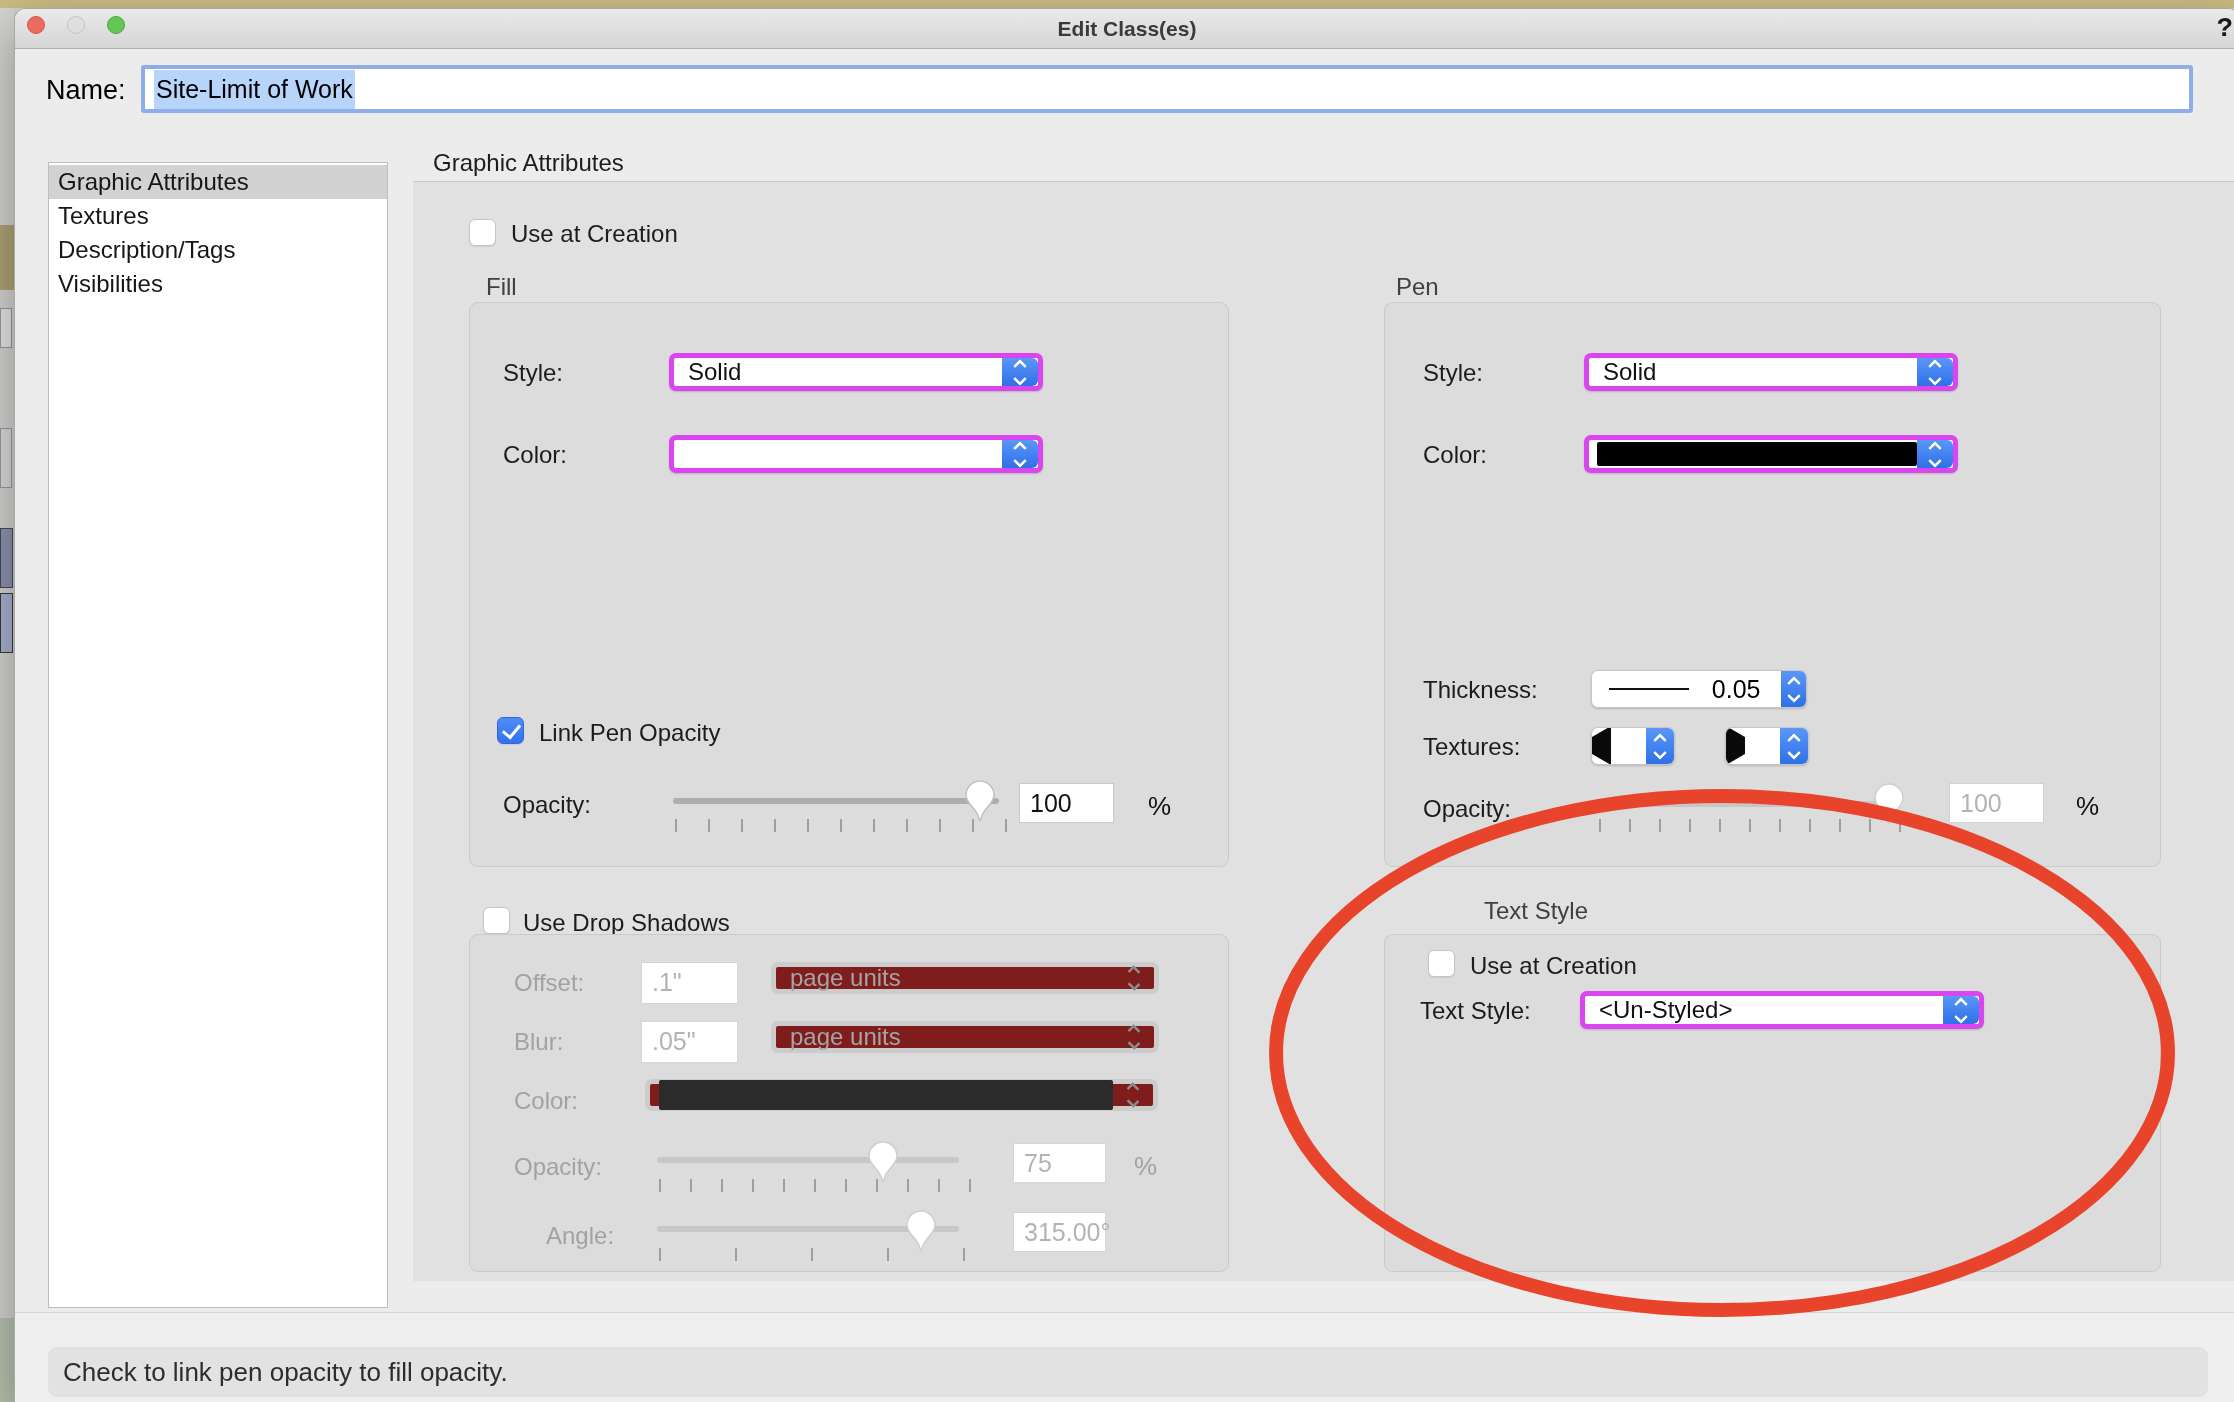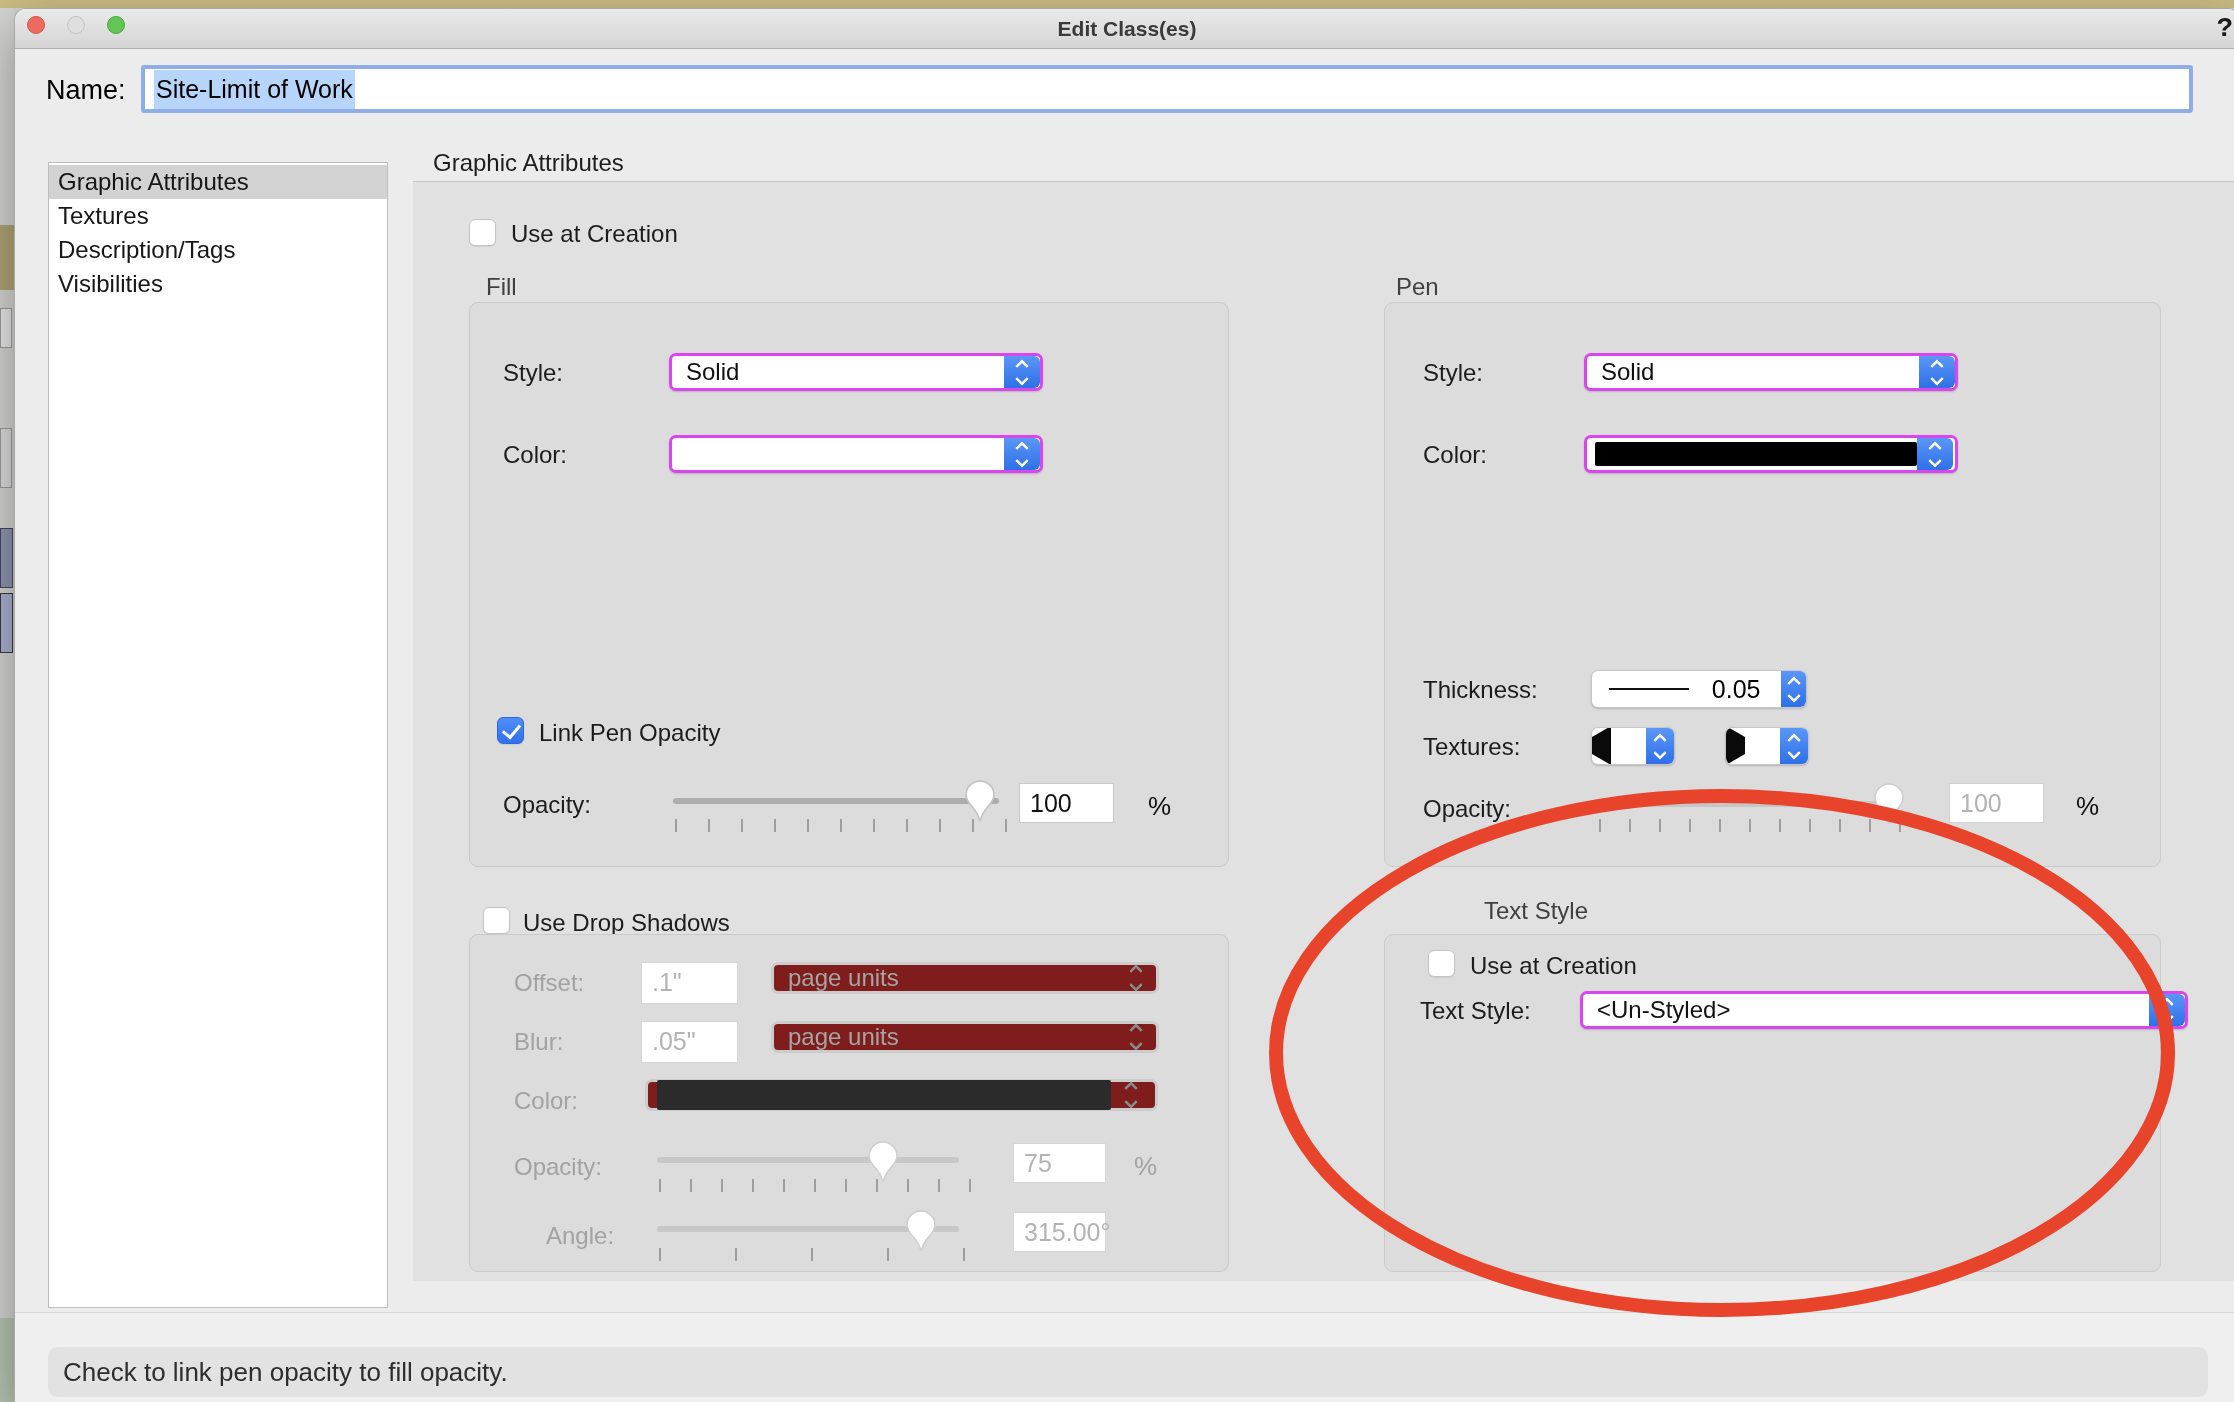--- a/index.html
+++ b/index.html
@@ -46,21 +46,21 @@
   .panel-line { position:absolute; left:398px; right:0; top:172px; height:1px; background:#C9C9C9; }
   .panel { position:absolute; left:398px; right:-2px; top:173px; height:1099px; background:#E1E1E1; }
 
   .group-title { position:absolute; font-size:24px; color:#404040; }
   .group-box { position:absolute; background:#DCDCDC; border:1px solid #CACACA; border-radius:9px; }
 
   .ctl-label { position:absolute; font-size:24px; color:#1c1c1c; }
   .ctl-label.dis { color:#A2A2A2; }
 
   
-  .popup { position:absolute; height:38px; background:#fff; border:3px solid #d946ef; border-radius:7px;
+  .popup { position:absolute; height:38px; background:#fff; border:5px solid #d946ef; border-radius:7px;
     box-shadow:0 1px 2px rgba(0,0,0,.18); display:flex; align-items:center; }
   .popup .pop-text { flex:1; font-size:24px; color:#111; padding-left:14px; line-height:36px; white-space:nowrap; }
   .popup .cap { width:36px; align-self:stretch; border-radius:0 6px 6px 0;
     background:linear-gradient(#5A97F8,#2E70E8); display:flex; flex-direction:column;
     align-items:center; justify-content:center; gap:3px; }
   .chev { width:10px; height:10px; border-radius:1px; }
   .chev.up { border-left:3px solid #fff; border-top:3px solid #fff; transform:rotate(45deg); }
   .chev.down { border-right:3px solid #fff; border-bottom:3px solid #fff; transform:rotate(45deg); }
   .chev.gray.up { border-color:transparent; border-left:3px solid #8A8A8A; border-top:3px solid #8A8A8A; }
   .chev.gray.down { border-color:transparent; border-right:3px solid #8A8A8A; border-bottom:3px solid #8A8A8A; }
@@ -303,21 +303,21 @@
   </div>
   <div class="tfield gray" style="left:998px;top:1203px;width:93px;border-color:#D6D6D6;">315.00°</div>
 
   <div class="group-title" style="left:1469px;top:888px;">Text Style</div>
   <div class="group-box" style="left:1369px;top:925px;width:777px;height:338px;"></div>
 
   <div class="checkbox" style="left:1413px;top:941px;"></div>
   <div class="ctl-label" style="left:1455px;top:943px;">Use at Creation</div>
 
   <div class="ctl-label" style="left:1405px;top:988px;">Text Style:</div>
-  <div class="popup" style="left:1565px;top:982px;width:608px;">
+  <div class="popup" style="left:1565px;top:982px;width:404px;">
     <span class="pop-text">&lt;Un-Styled&gt;</span>
     <span class="cap">
         <span class="chev up"></span>
         <span class="chev down"></span>
       </span>
   </div>
 
   <div class="divider"></div>
   <div class="status-area"></div>
   <div class="status-bar">Check to link pen opacity to fill opacity.</div>

